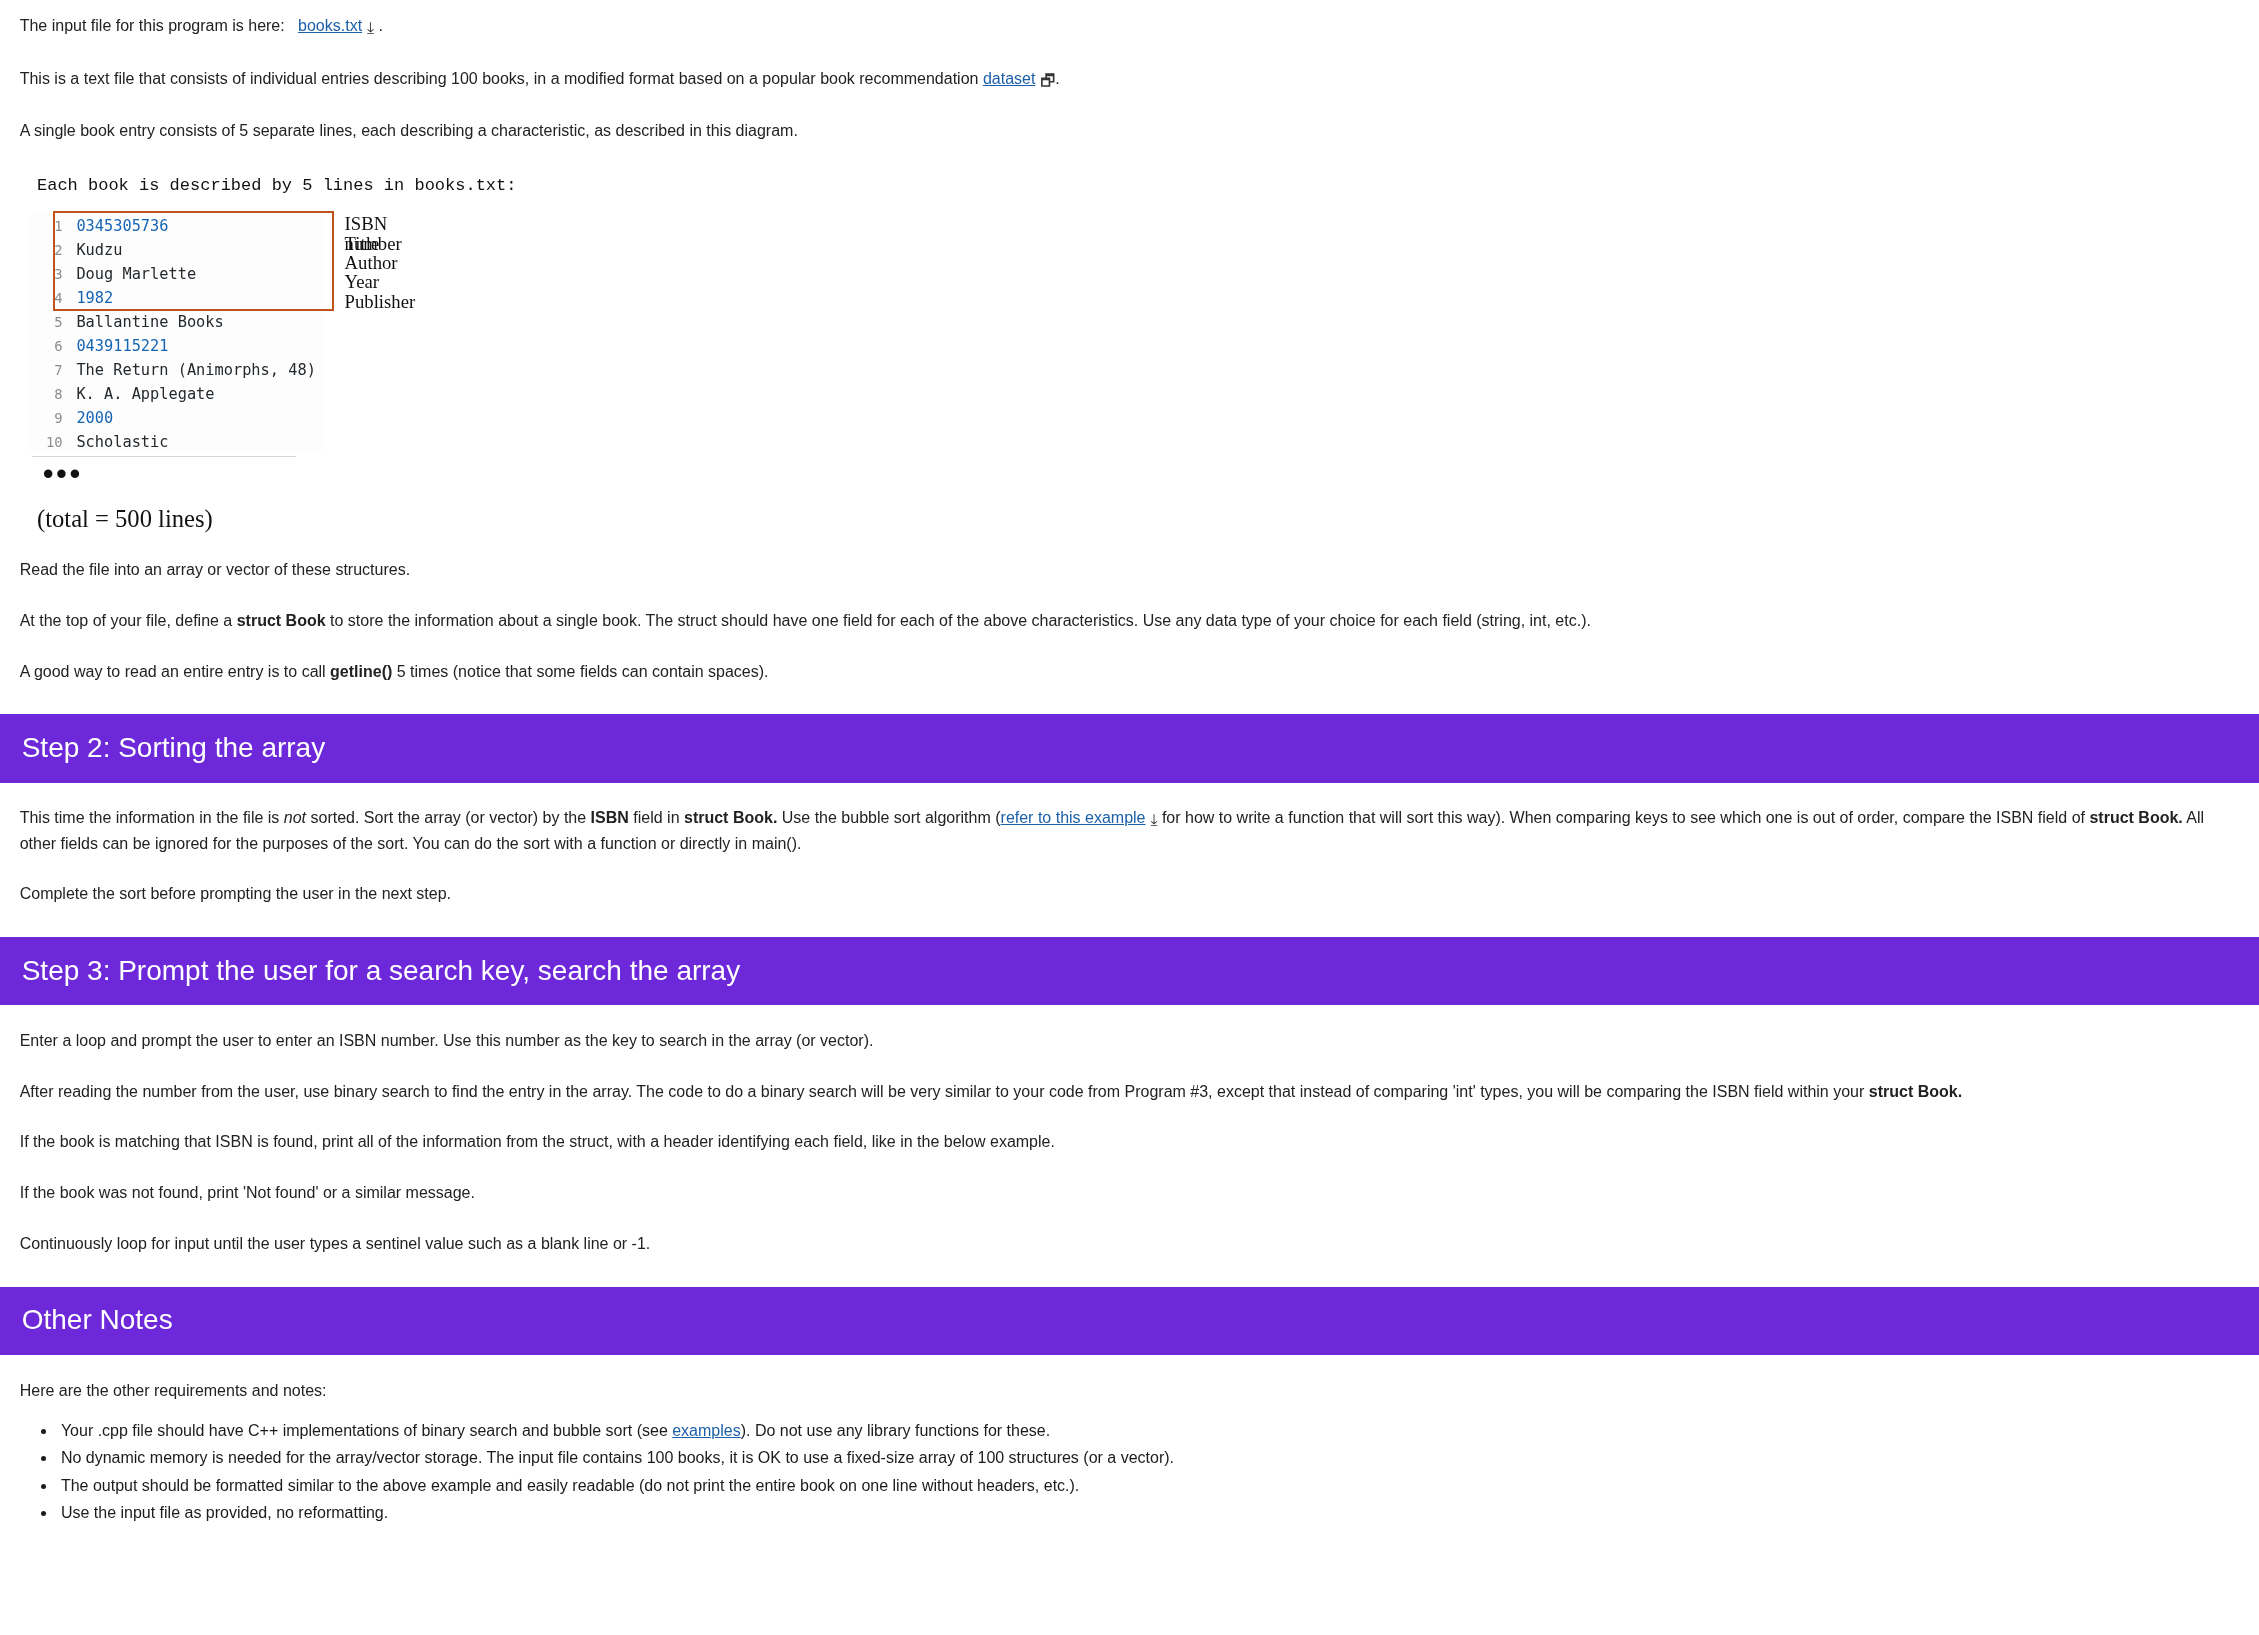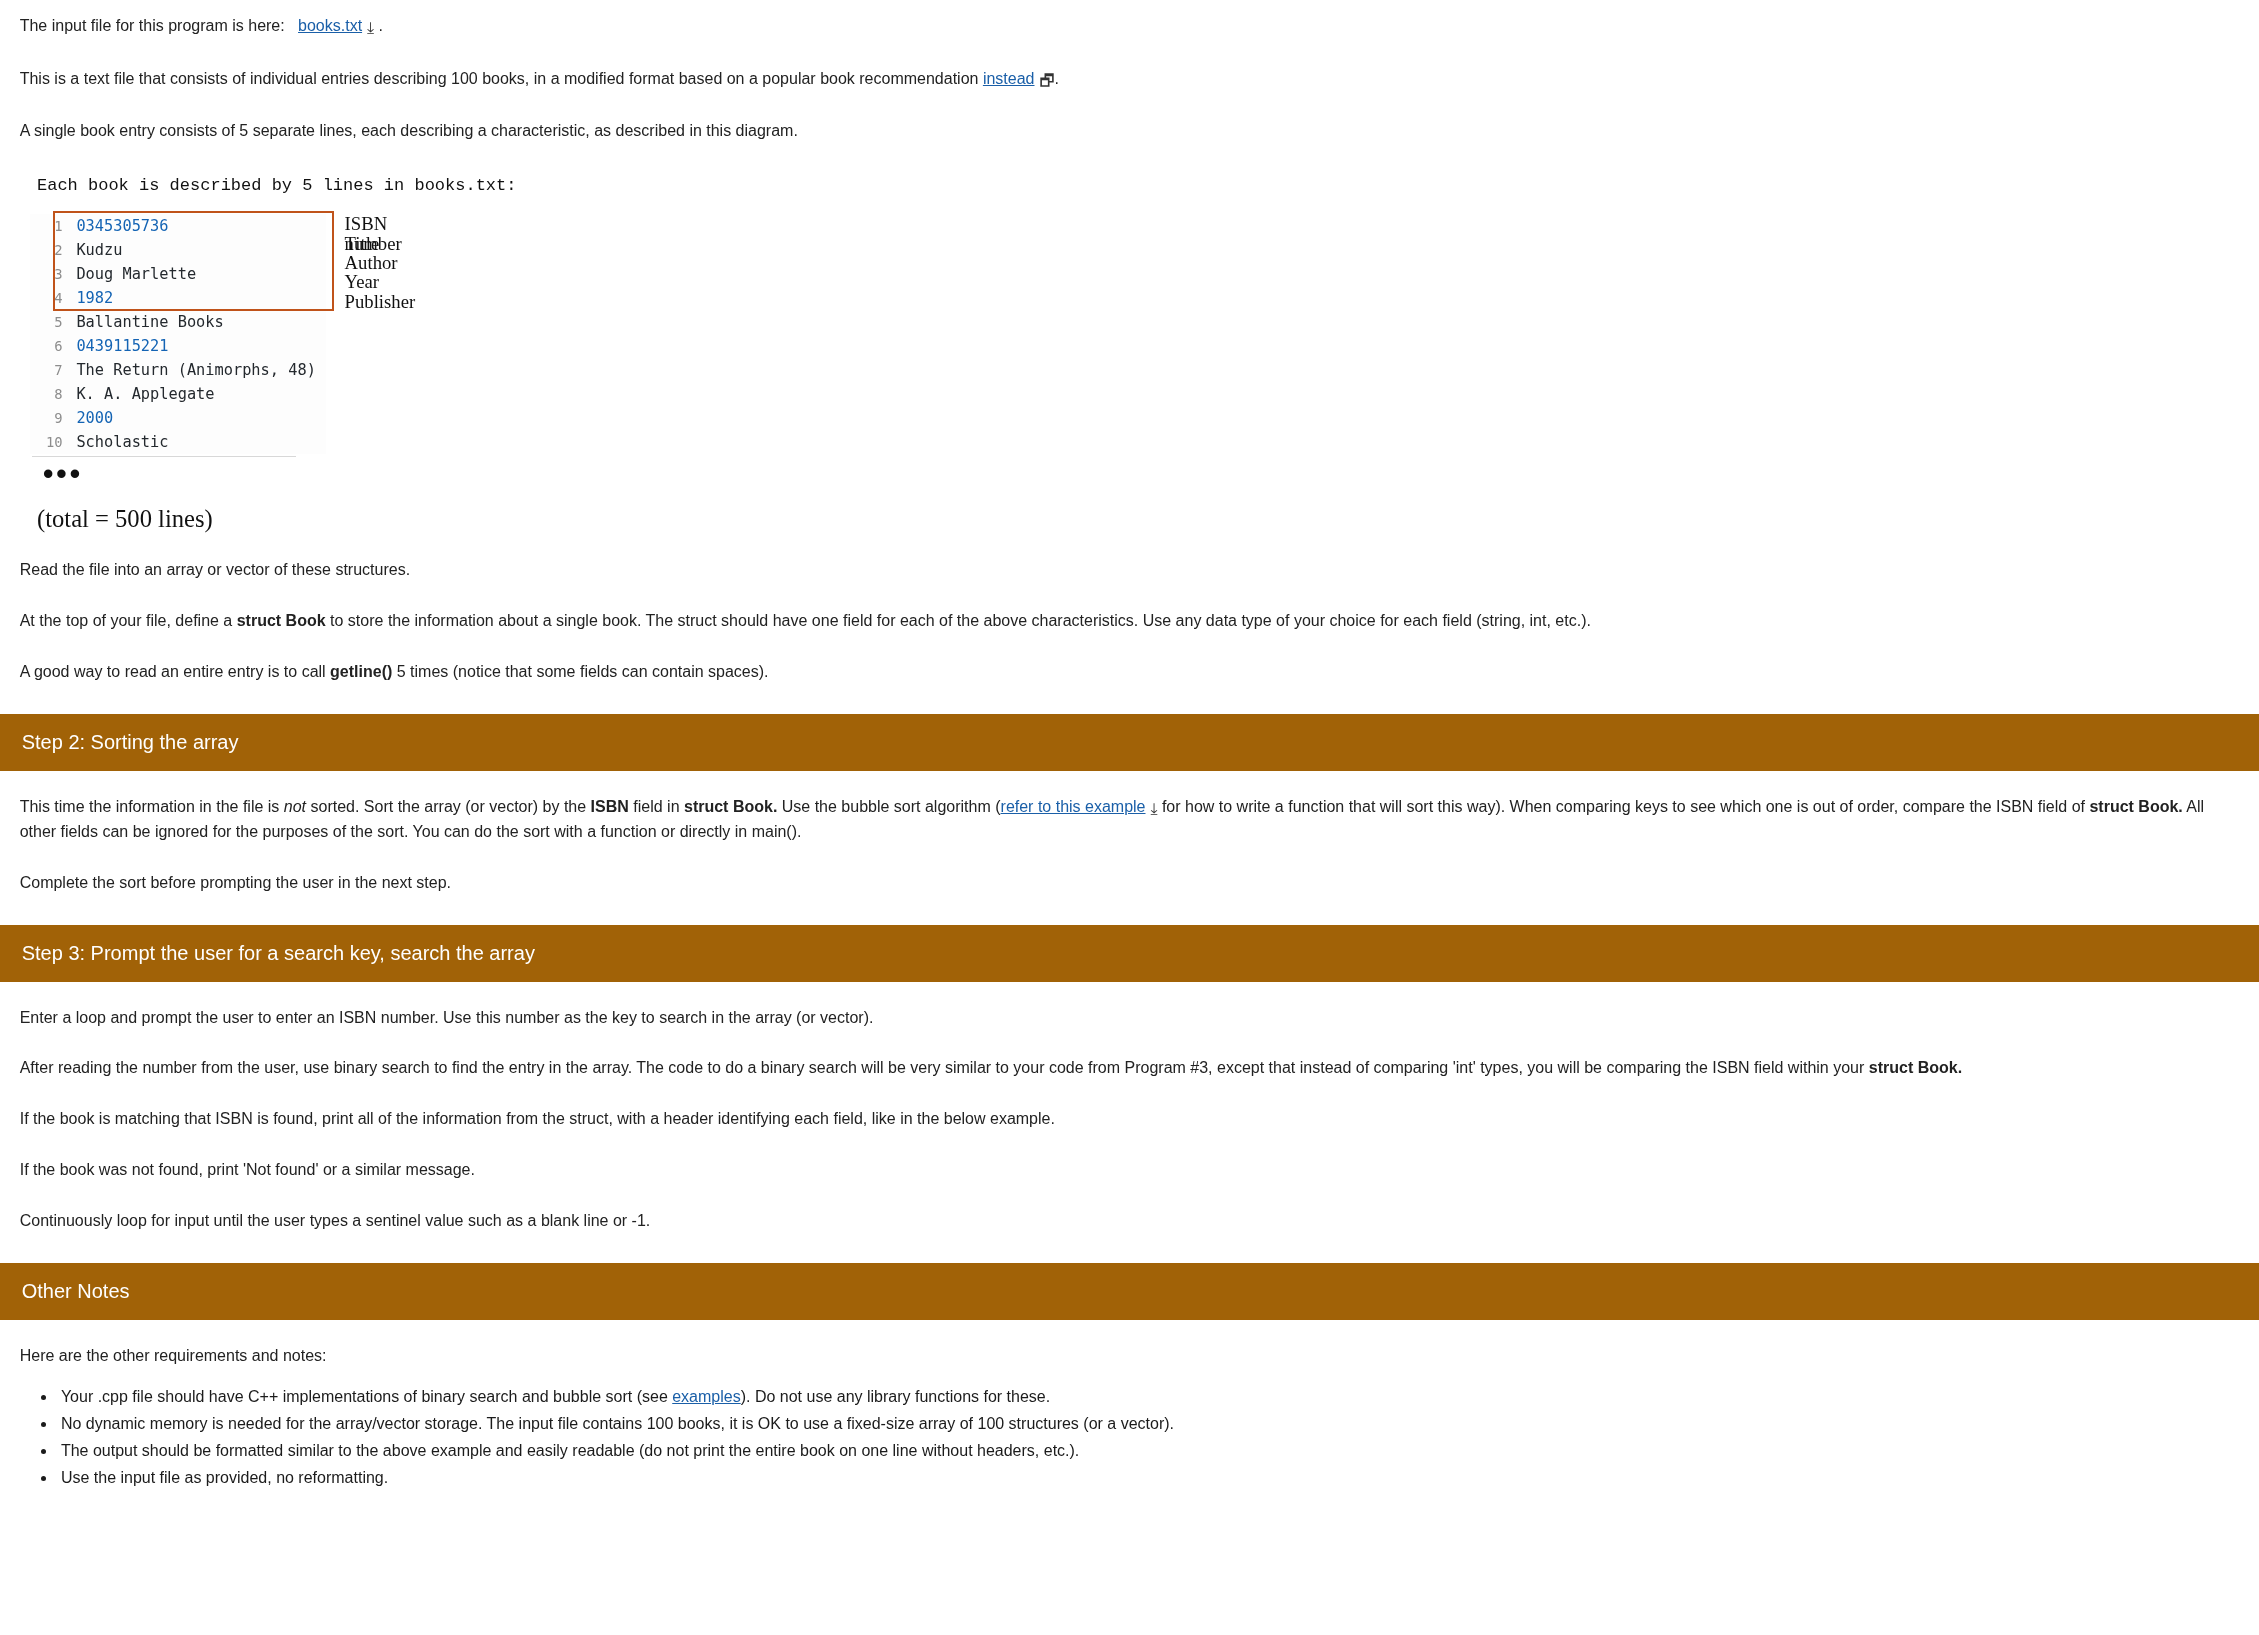--- a/index.html
+++ b/index.html
@@ -107,23 +107,23 @@
     line-height: 1;
     font-weight: bold;
   }
   .total-line {
     font-family: "Liberation Serif", serif;
     font-size: 24.6px;
     margin: 11.8px 0 7.9px 37px;
     color: #111;
   }
   .section-header {
-    background: #a16207;
+    background: #6d28d9;
     color: #ffffff;
-    font-size: 20px;
+    font-size: 28px;
     padding: 13.8px 0 13.8px 21.7px;
     margin: 17.7px 0 9.9px 0;
     font-weight: 400;
   }
   ul.notes {
     margin: 3.9px 0 7.9px 0;
     padding-left: 57px;
   }
   ul.notes li {
     font-size: 16px;
@@ -140,21 +140,21 @@
 
   <p class="para">
     <span>The input file for this program is here:</span>
     &nbsp;
     <a class="link" href="#">books.txt</a><span class="dl-icon">⤓</span>
     <span>.</span>
   </p>
 
   <p class="para">
     <span>This is a text file that consists of individual entries describing 100 books, in a modified format based on a popular book recommendation</span>
-    <a class="link" href="#">instead</a><span class="ext-icon">🗗</span><span>.</span>
+    <a class="link" href="#">dataset</a><span class="ext-icon">🗗</span><span>.</span>
   </p>
 
   <p class="para">A single book entry consists of 5 separate lines, each describing a characteristic, as described in this diagram.</p>
 
   <div class="diagram-title">Each book is described by 5 lines in books.txt:</div>
 
   <div class="code-wrap">
     <div class="code-block">
       <div class="code-line"><span class="ln">1</span><span class="tok-num">0345305736</span></div>
       <div class="code-line"><span class="ln">2</span><span class="tok-txt">Kudzu</span></div>

